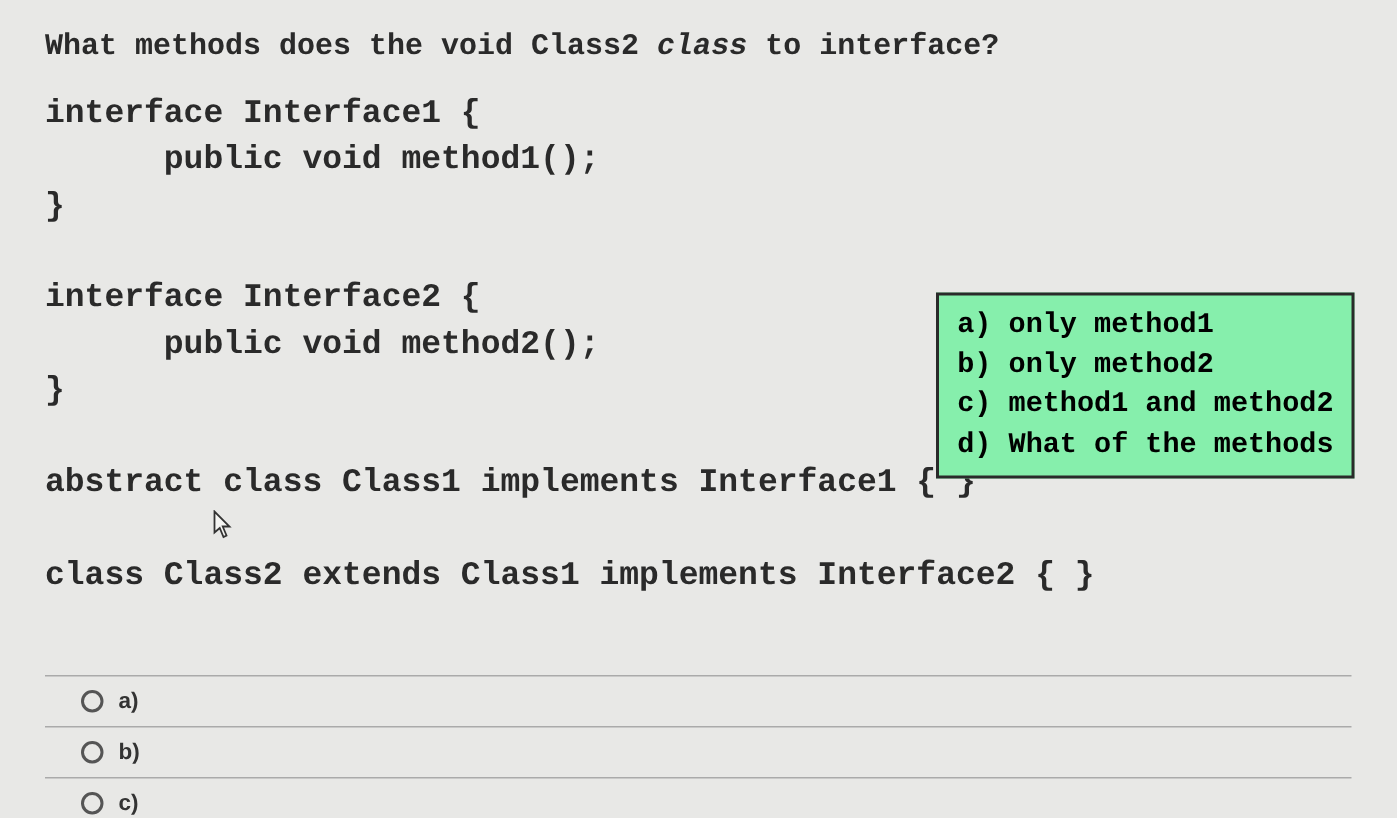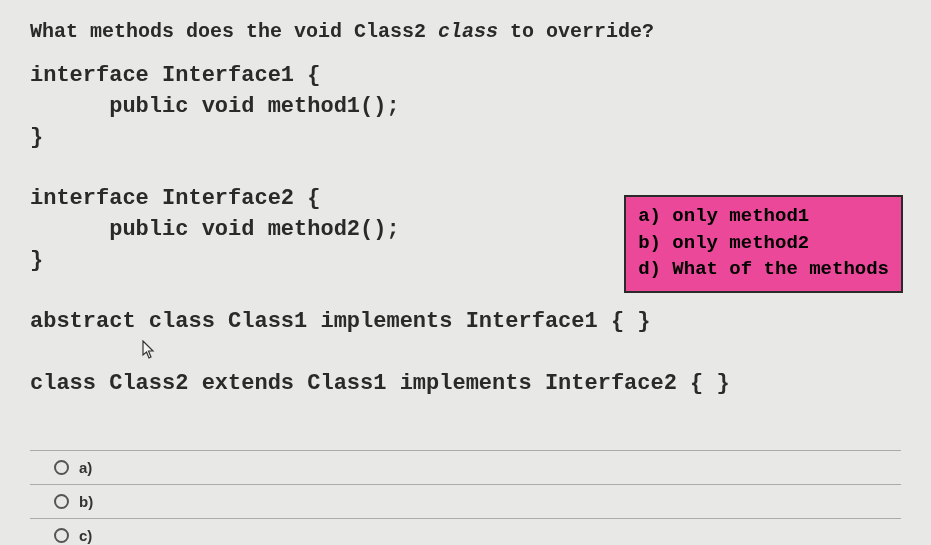--- a/index.html
+++ b/index.html
@@ -35,21 +35,21 @@
       line-height: 1.4;
       white-space: pre;
       margin-bottom: 10px;
     }
     .answers-box {
       position: absolute;
       top: 195px;
       right: 28px;
       border: 2px solid #2a2a2a;
       padding: 6px 12px 8px 12px;
-      background: #ec4899;
+      background: #86efac;
       font-size: 19px;
       font-weight: bold;
       line-height: 1.4;
     }
     .options-list {
       margin-top: 50px;
       width: 100%;
     }
     .option-row {
       border-top: 1px solid #aaa;
@@ -83,21 +83,21 @@
       width: 16px;
       height: 20px;
       pointer-events: none;
     }
   </style>
 </head>
 <body>
 
 <div class="content">
   <div class="question-text">
-    <span>What methods does the void Class2 </span><span class="emphasis">class</span><span> to override?</span>
+    <span>What methods does the void Class2 </span><span class="emphasis">class</span><span> to interface?</span>
   </div>
 
   <div class="code-block">interface Interface1 {
       public void method1();
 }
 
 interface Interface2 {
       public void method2();
 }
 
@@ -121,18 +121,19 @@
     <div class="option-row">
       <span class="radio"></span>
       <span class="option-label">d)</span>
     </div>
   </div>
 </div>
 
 <div class="answers-box">
   <div>a) only method1</div>
   <div>b) only method2</div>
+  <div>c) method1 and method2</div>
   <div>d) What of the methods</div>
 </div>
 
 <svg class="cursor" viewBox="0 0 16 20">
   <path d="M1 1 L1 15 L4.5 12 L7 18 L9 17 L6.5 11 L11 11 Z" fill="#f5f5f3" stroke="#333" stroke-width="1.2"></path>
 </svg>
 
 </body></html>

